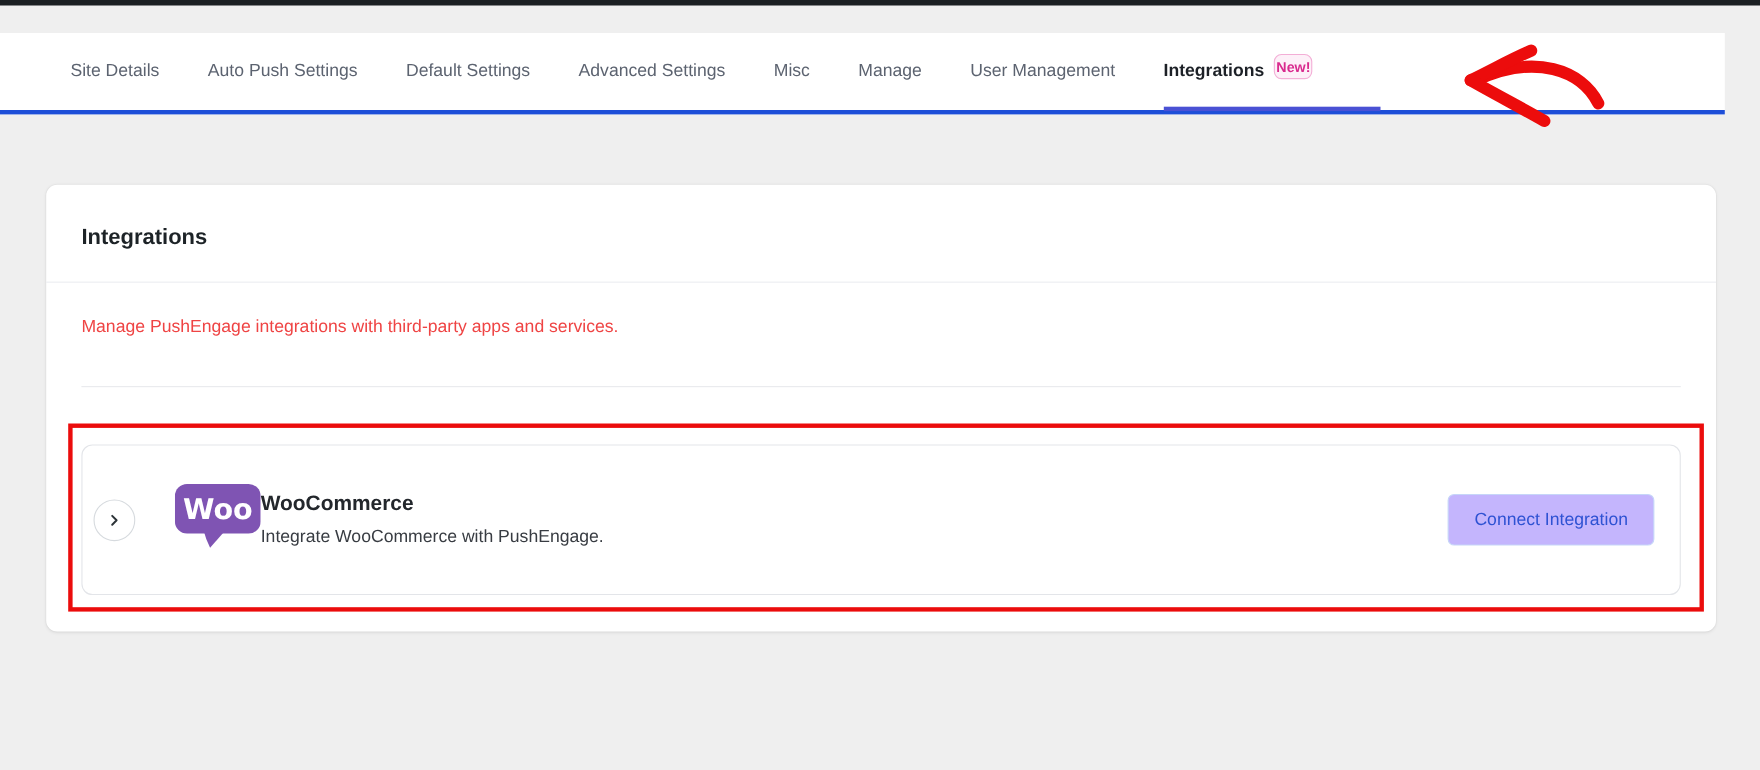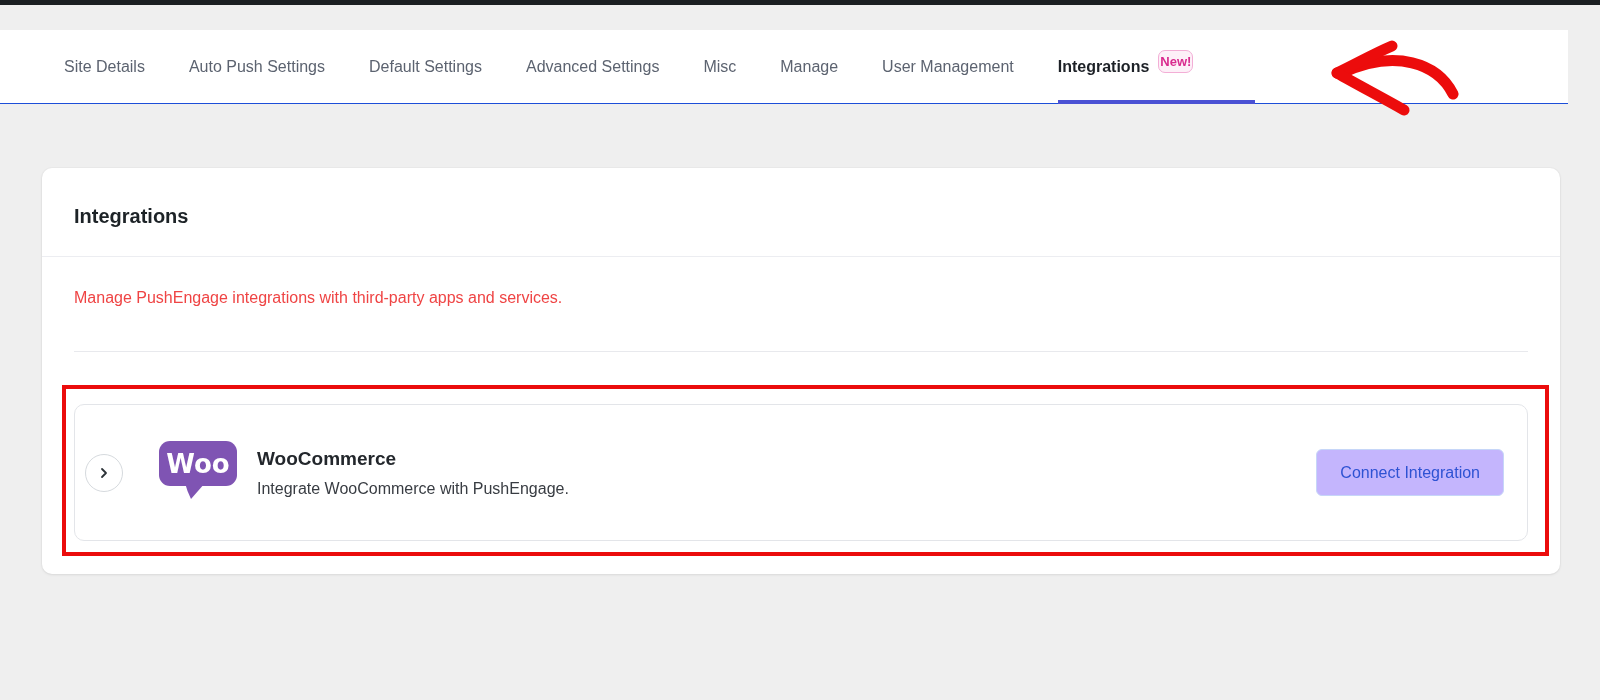--- a/index.html
+++ b/index.html
@@ -16,21 +16,21 @@
     position: absolute; top: 0; left: 0;
     width: 1600px; height: 5px;
     background: #1b1f22;
   }
 
   
   .tab-bar {
     position: absolute; top: 30px; left: 0;
     width: 1568px; height: 74px;
     background: #ffffff;
-    border-bottom: 1px solid #1d4ed8;
+    border-bottom: 4px solid #1d4ed8;
     display: flex; align-items: center;
     gap: 44px;
     padding-left: 64px;
   }
   .tab {
     position: relative;
     height: 100%;
     display: flex; align-items: center;
     font-size: 16px;
     color: #5c6370;
@@ -116,21 +116,21 @@
   .chev-btn {
     width: 38px; height: 38px;
     border-radius: 50%;
     border: 1px solid #d6dade;
     background: #ffffff;
     display: flex; align-items: center; justify-content: center;
     margin-right: 36px;
     cursor: pointer;
     flex: none;
   }
-  .logo-box { flex: none; margin-right: 20px; }
+  .logo-box { flex: none; }
   .row-texts { flex: 1; min-width: 0; }
   .row-title {
     font-size: 19px;
     font-weight: 700;
     color: #23272c;
     margin-bottom: 10px;
   }
   .row-desc {
     font-size: 16px;
     color: #383c42;

